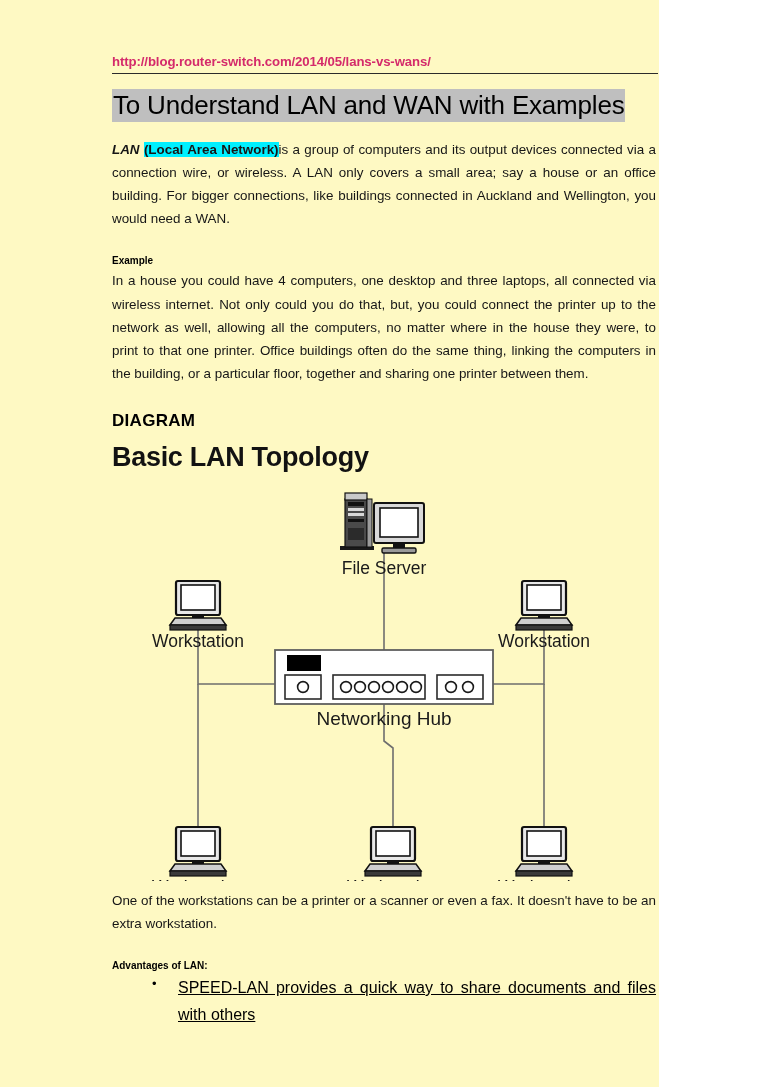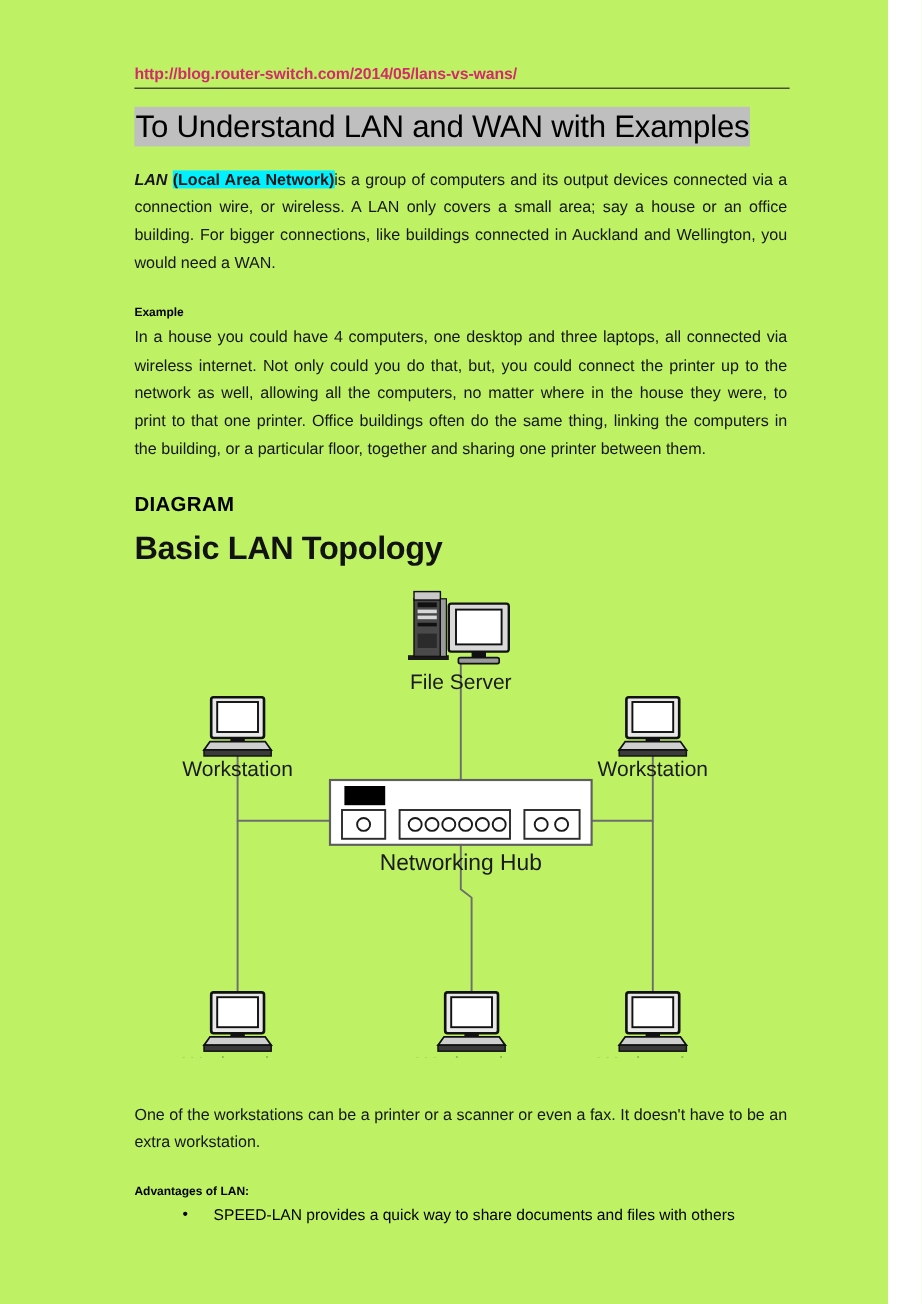--- a/index.html
+++ b/index.html
@@ -9,23 +9,23 @@
   }
   body {
     width: 768px;
     height: 1087px;
     font-family: "Liberation Sans", sans-serif;
     color: #000000;
     overflow: hidden;
   }
   .page {
     position: relative;
-    width: 740px;
+    width: 659px;
     height: 1087px;
-    background: #bef264;
+    background: #fef9c3;
   }
   .content {
     position: absolute;
     left: 112px;
     top: 0;
     width: 544px;
   }
 
   
   .url-line {
@@ -74,34 +74,35 @@
     font-weight: bold;
     line-height: 1.72;
     margin-top: 22px;
   }
   .label-diagram {
     font-size: 17px;
     font-weight: bold;
     letter-spacing: 0.3px;
     margin-top: 26px;
   }
-  .gap-para { margin-top: 36px; }
+  .gap-para { margin-top: 8px; }
 
   
   ul.adv {
     margin: 0;
     padding: 0 0 0 40px;
     list-style: none;
   }
   ul.adv li {
     position: relative;
-    font-size: 13px;
+    font-size: 16px;
     line-height: 1.72;
     text-align: justify;
     padding-left: 26px;
+    text-decoration: underline;
   }
   ul.adv li::before {
     content: "\2022";
     position: absolute;
     left: 0;
     top: -1px;
     font-size: 13px;
   }
 
   

